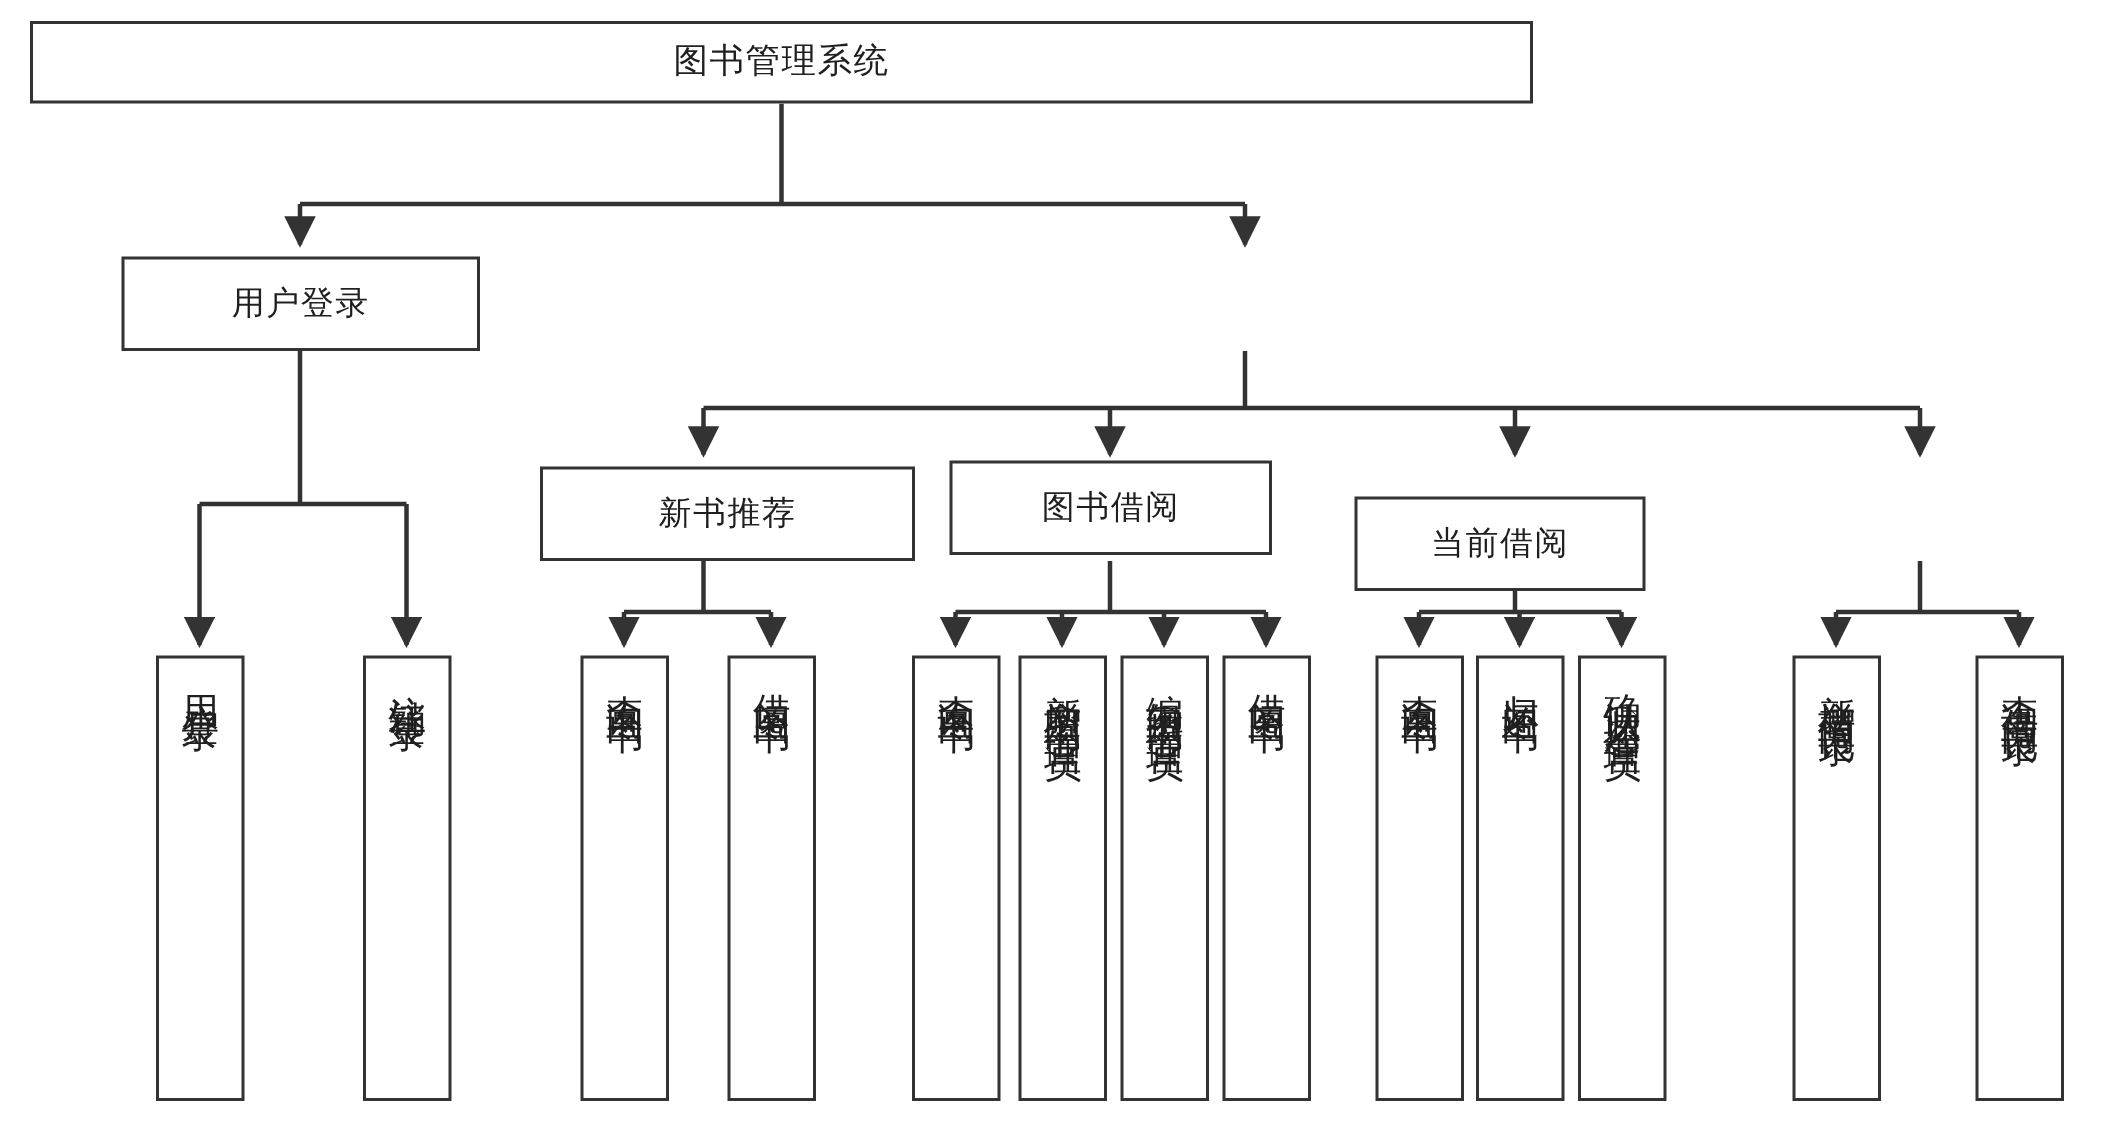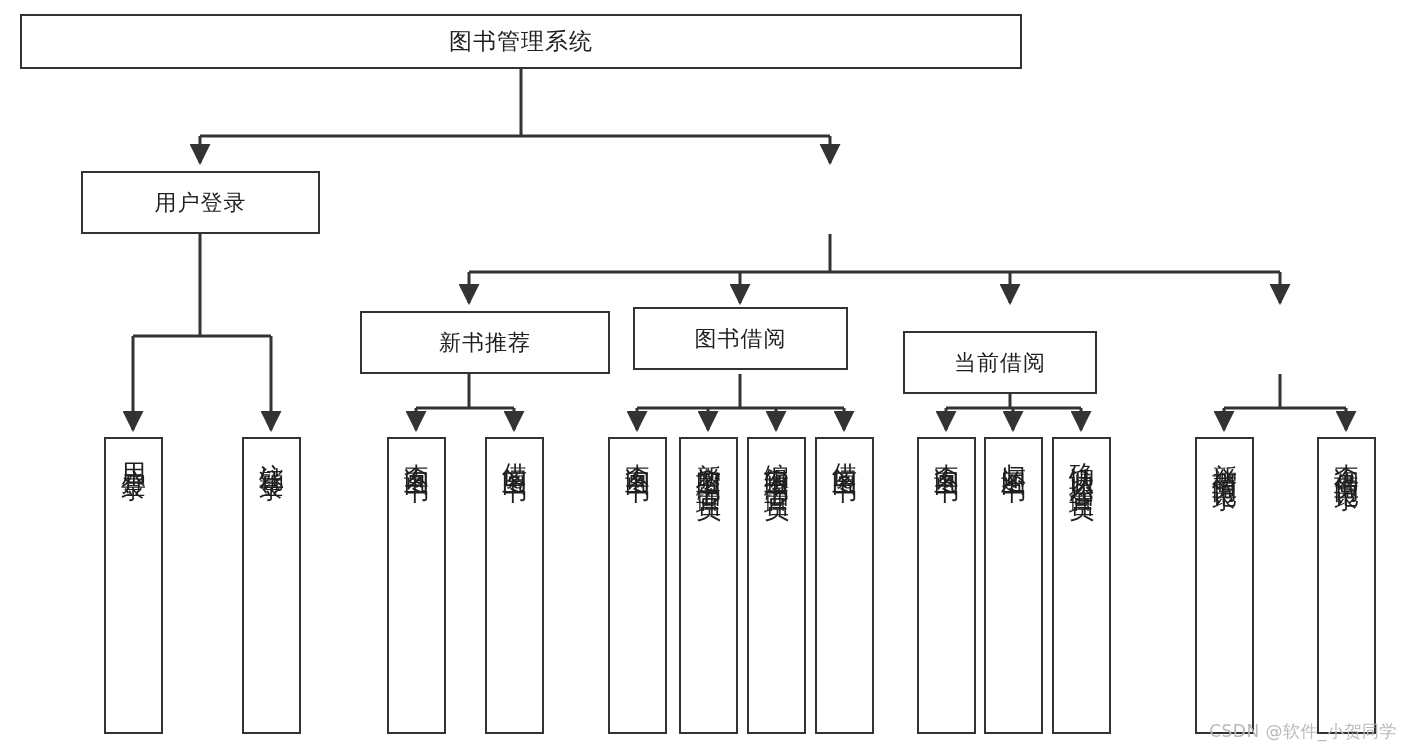--- a/index.html
+++ b/index.html
@@ -183,15 +183,14 @@
     <span class="lbl">确认归还（管理员）</span>
   </div>
 
   <div class="node v" style="left:1195px; top:437px; width:59px; height:297px;">
     <span class="lbl">新增借阅记录</span>
   </div>
   <div class="node v" style="left:1317px; top:437px; width:59px; height:297px;">
     <span class="lbl">查询借阅记录</span>
   </div>
 
-  <div class="watermark">CSDN @软件_小贺同学</div>
 
 </div>
 
 </body></html>

